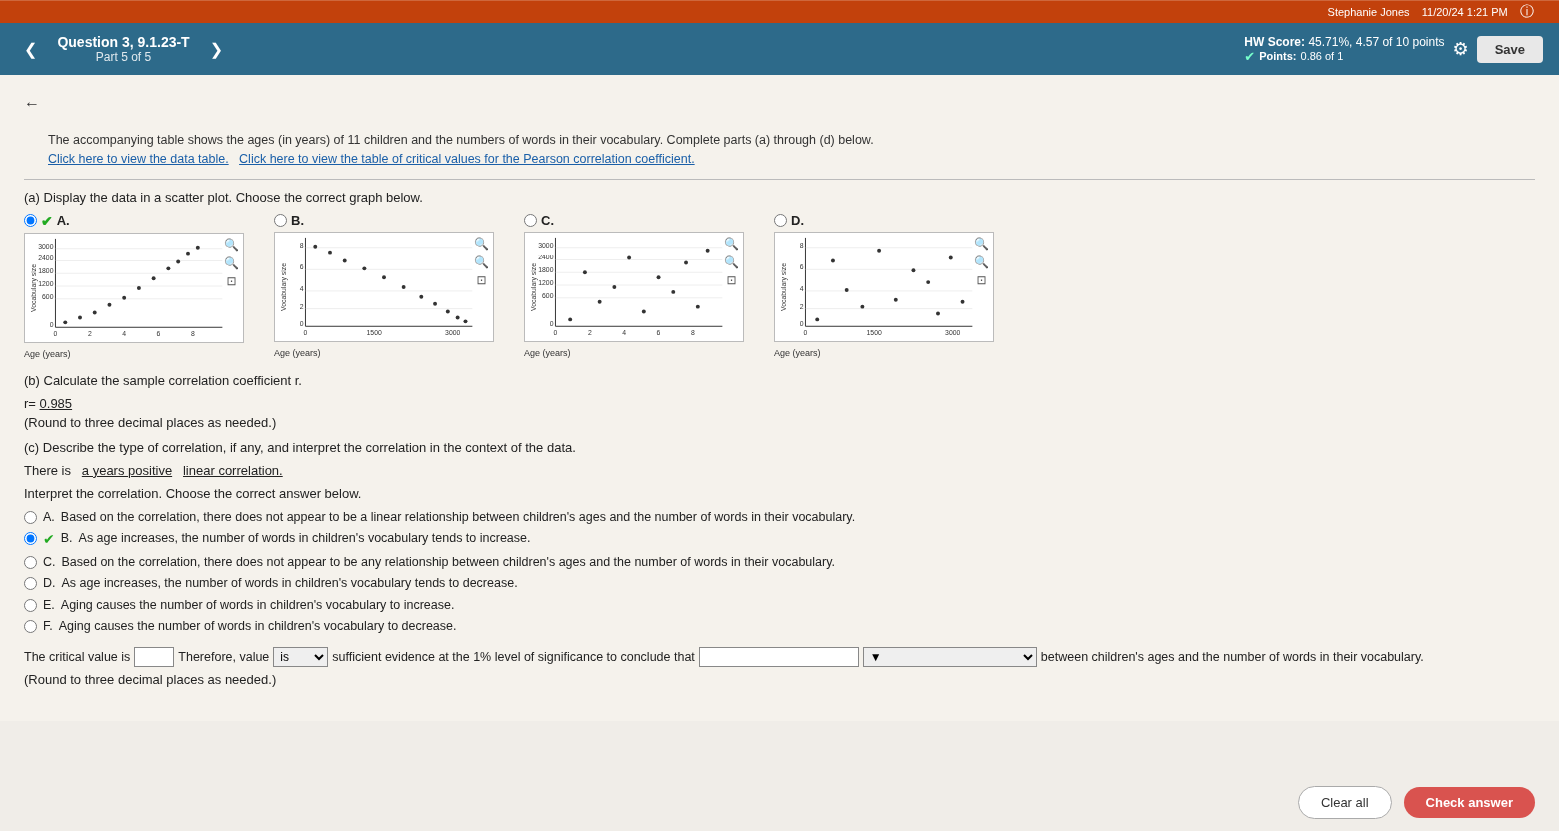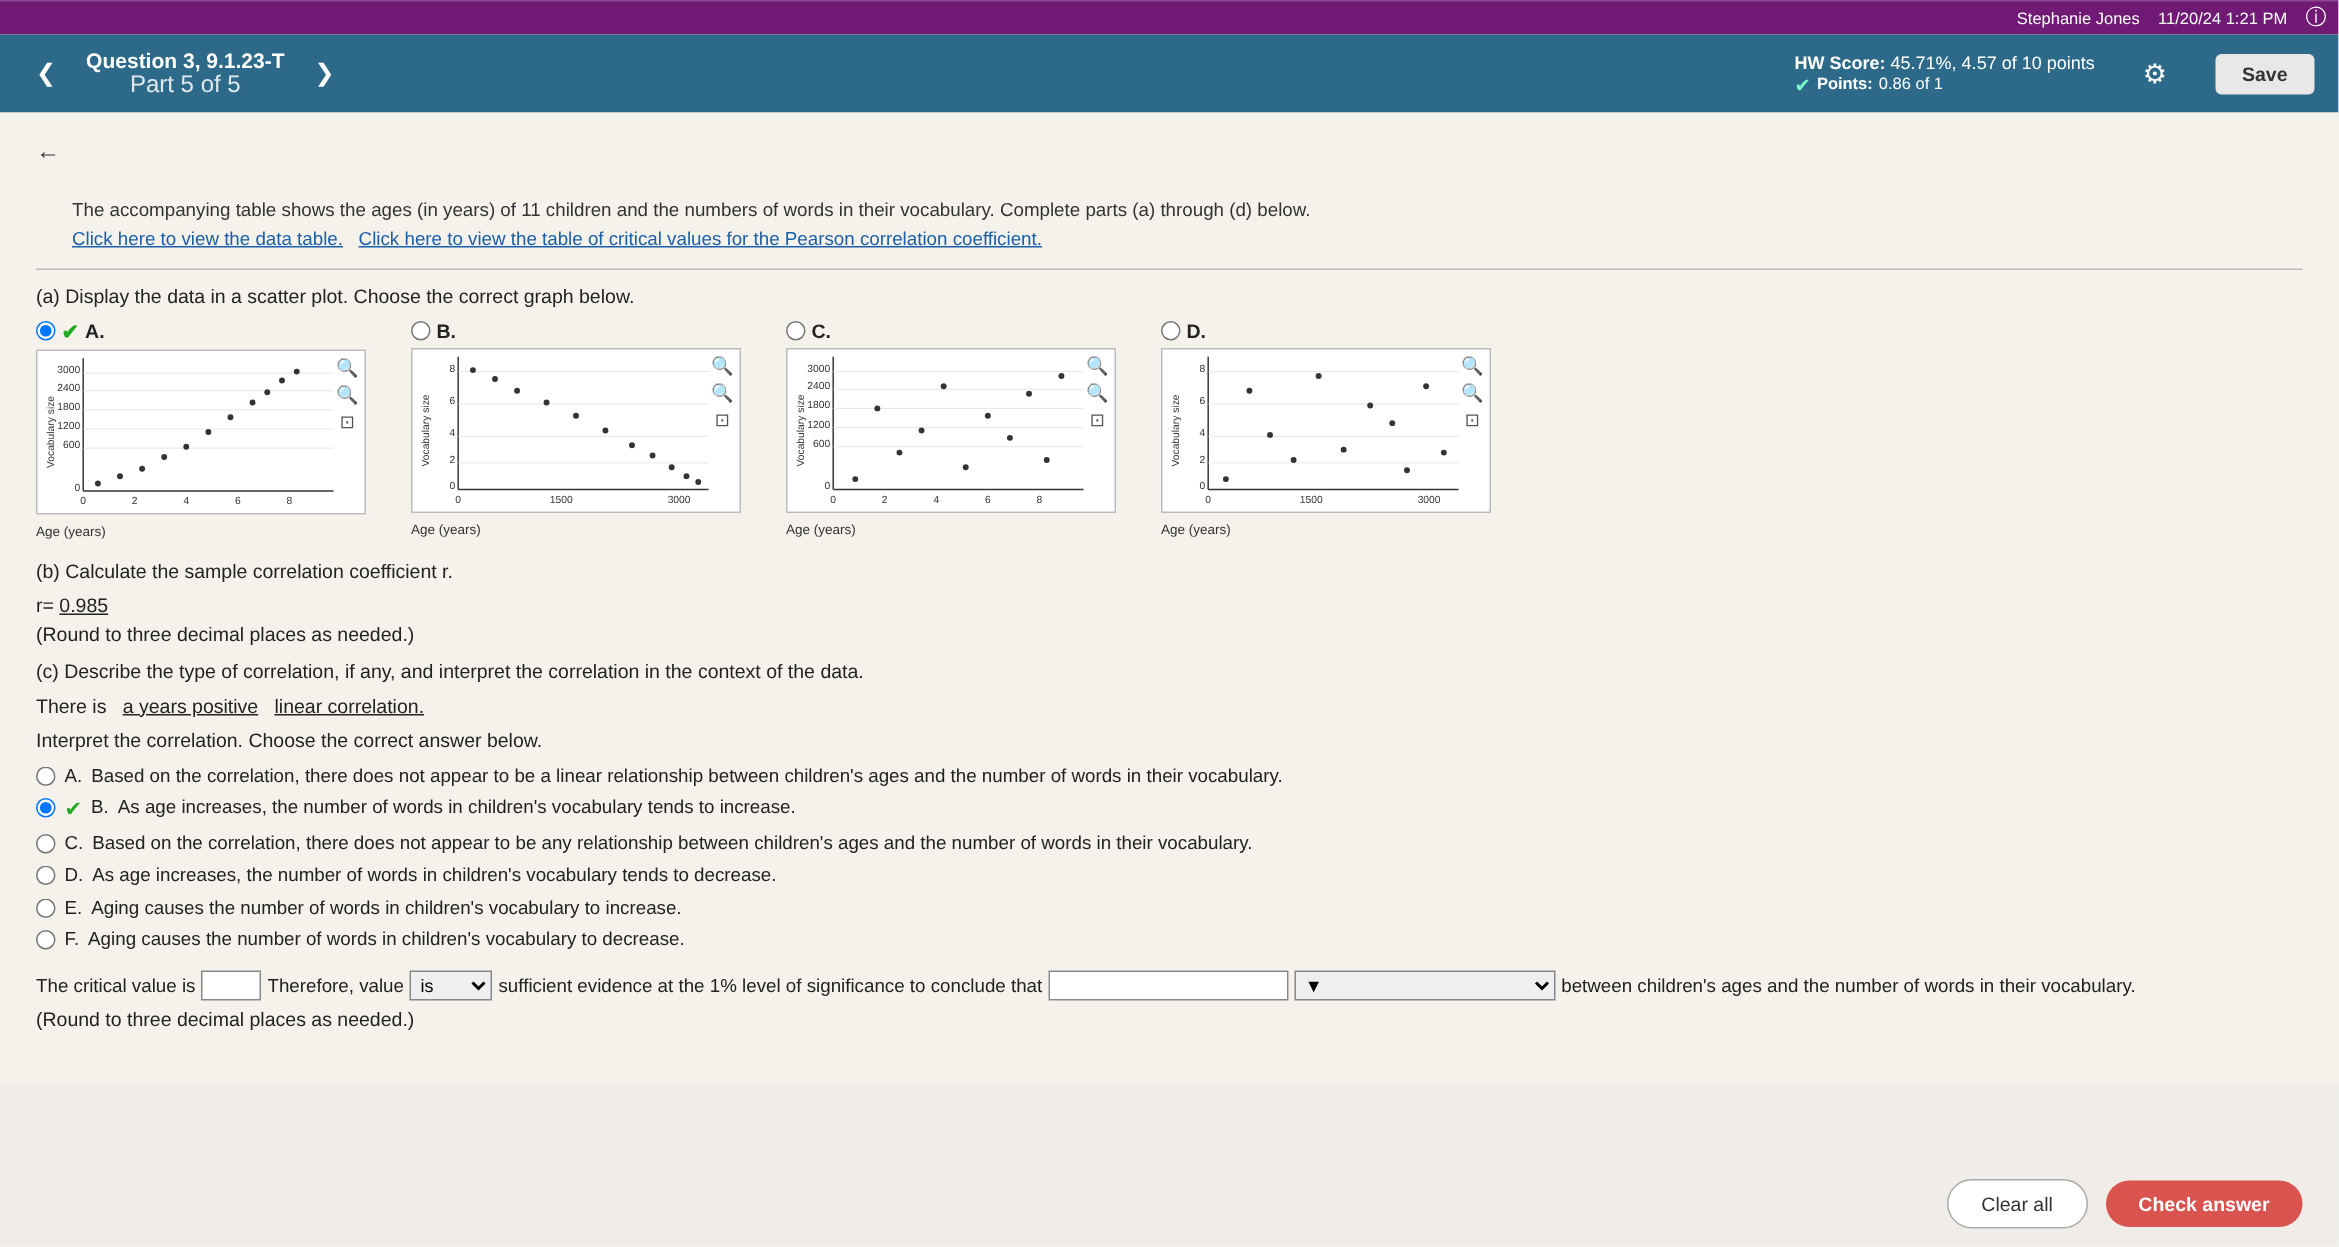--- a/index.html
+++ b/index.html
@@ -37,27 +37,27 @@
       padding: 4px 8px;
     }
     .question-info {
       text-align: center;
     }
     .question-title {
       font-weight: bold;
       font-size: 14px;
     }
     .question-subtitle {
-      font-size: 16px;
+      font-size: 12px;
       opacity: 0.85;
     }
     .top-header-right {
       display: flex;
       align-items: center;
-      gap: 32px;
+      gap: 8px;
     }
     .score-info {
       text-align: right;
       font-size: 12px;
     }
     .score-info .label {
       font-weight: bold;
     }
     .score-info .points-line {
       display: flex;
@@ -82,25 +82,25 @@
       border: none;
       padding: 6px 18px;
       border-radius: 4px;
       font-size: 13px;
       font-weight: bold;
       cursor: pointer;
     }
 
     
     .user-bar {
-      background: #701a75;
+      background: #c2410c;
       color: white;
       font-size: 11px;
       text-align: right;
-      padding: 2px 8px;
+      padding: 2px 25px;
       border-top: 1px solid rgba(255,255,255,0.2);
     }
 
     
     .question-body {
       background: #f5f2ec;
       padding: 16px 24px 24px 24px;
     }
 
     .back-arrow-row {

